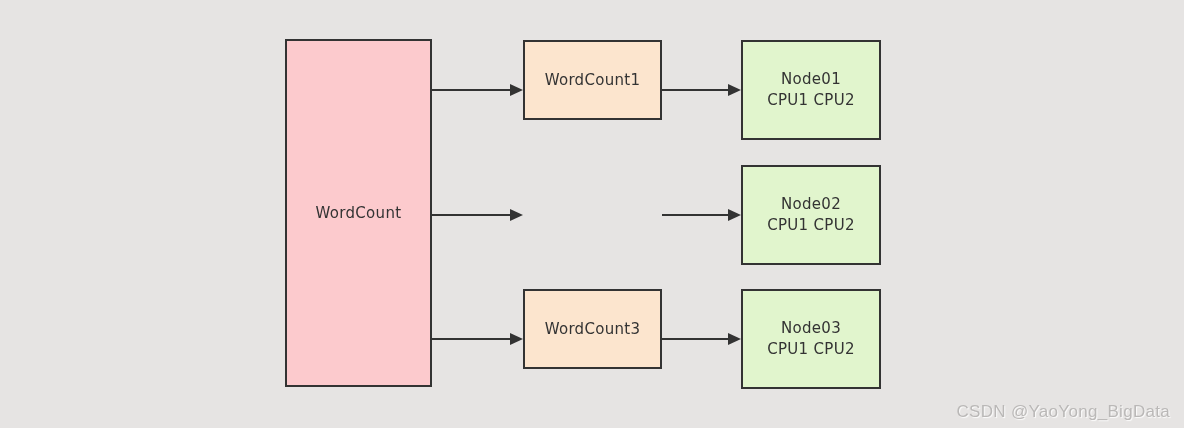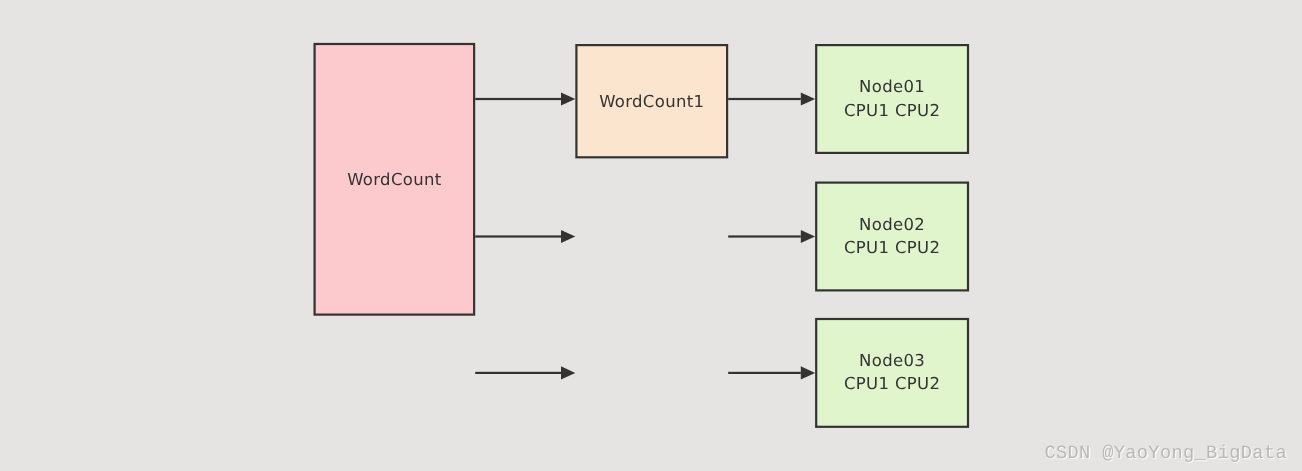--- a/index.html
+++ b/index.html
@@ -26,25 +26,25 @@
     border:2px solid var(--border);
     display:flex;
     flex-direction:column;
     align-items:center;
     justify-content:center;
     font-size:15px;
     letter-spacing:0.3px;
     text-align:center;
   }
   .source{
-    left:285px;top:39px;width:147px;height:248px;
+    left:285px;top:39px;width:147px;height:348px;
     background:var(--source-fill);
   }
   .worker{
-    left:523px;width:139px;height:104px;
+    left:523px;width:139px;height:80px;
     background:var(--worker-fill);
   }
   .node{
     left:741px;width:140px;height:100px;
     background:var(--node-fill);
     line-height:21px;
     text-align:center;
   }
   .row-0{top:40px;}
   .row-1{top:165px;}
@@ -70,34 +70,37 @@
   .arrow-y1{top:214px;}
   .arrow-y2{top:338px;}
   .watermark{
     position:absolute;
     right:14px;
     bottom:6px;
     font-size:17px;
     letter-spacing:0.3px;
     color:var(--watermark);
     text-shadow:1px 1px 1px #fdfdfd;
-    font-family:Liberation Mono, monospace;
+    font-family:Liberation Sans, sans-serif;
   }
 </style>
 </head>
 <body>
 
 <div class="canvas">
 
   <div class="box source">
     <span>WordCount</span>
   </div>
 
   <div class="box worker row-0">
     <span>WordCount1</span>
+  </div>
+  <div class="box worker row-2">
+    <span>WordCount3</span>
   </div>
 
   <div class="box node row-0">
     <span>Node01</span>
     <span>CPU1 CPU2</span>
   </div>
   <div class="box node row-1">
     <span>Node02</span>
     <span>CPU1 CPU2</span>
   </div>

